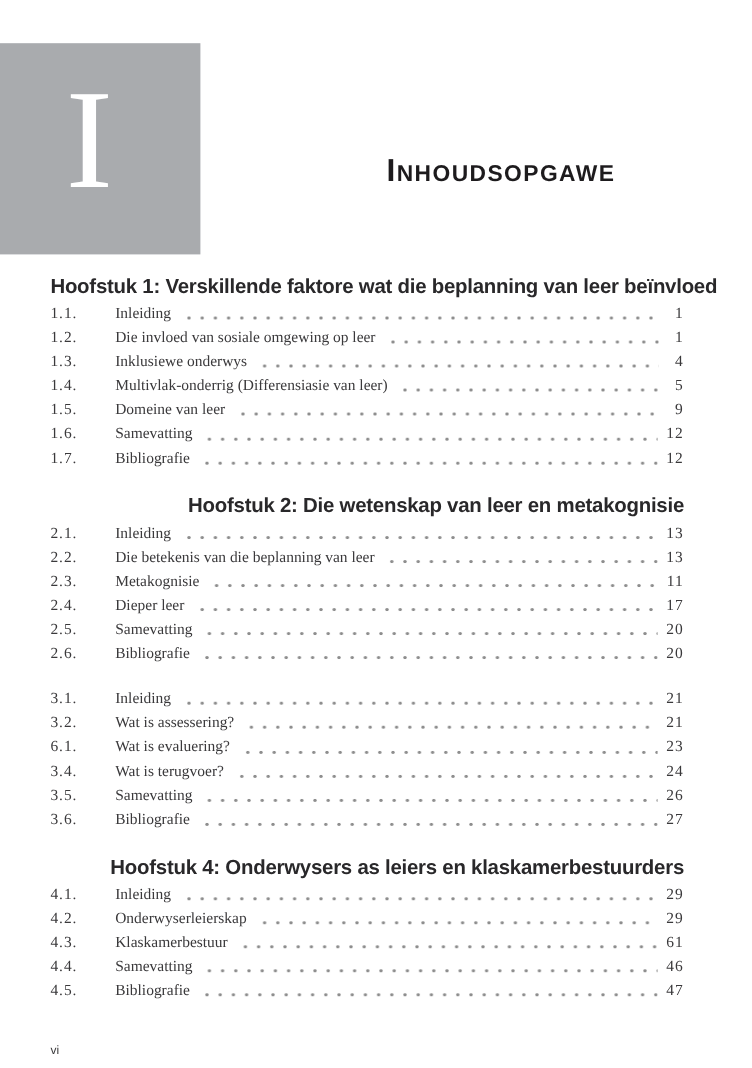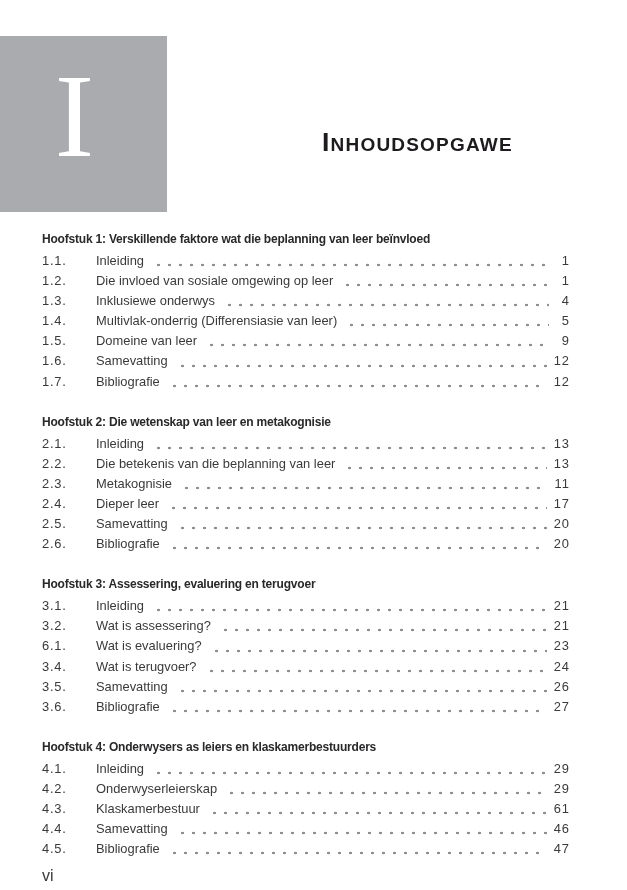--- a/index.html
+++ b/index.html
@@ -54,32 +54,34 @@
 
   
   .toc {
     position: absolute;
     left: 42px; top: 227px;
     width: 528px;
   }
   .toc-section { margin: 0 0 18px 0; }
   .section-heading {
     margin: 0;
-    font-size: 12px;
+    font-size: 17px;
     font-weight: bold;
     line-height: 24px;
     letter-spacing: -0.2px;
     color: var(--heading-text);
     white-space: nowrap;
+    text-align: right;
   }
   .entry {
     display: flex;
     font-size: 12.9px;
     line-height: 20.1px;
     color: var(--body-text);
+    font-family: Liberation Serif, serif;
   }
   .num {
     flex: 0 0 54px;
     letter-spacing: 0.8px;
   }
   .etitle { white-space: nowrap; }
   .leader {
     flex: 1 1 auto;
     align-self: flex-end;
     height: 4px;
@@ -92,21 +94,21 @@
   .pagenum {
     flex: 0 0 auto;
     min-width: 14px;
     text-align: right;
     letter-spacing: 1px;
   }
 
   .folio {
     position: absolute;
     left: 42px; top: 868px;
-    font-size: 16px;
+    font-size: 10px;
     line-height: 16px;
     color: var(--body-text);
     text-align: center;
   }
 </style>
 </head>
 <body>
 
 <div class="page">
 
@@ -198,21 +200,20 @@
       </div>
       <div class="entry">
         <span class="num">2.6.</span>
         <span class="etitle">Bibliografie</span>
         <span class="leader"></span>
         <span class="pagenum">20</span>
       </div>
     </div>
 
     <div class="toc-section">
-      <h2 class="section-heading">Hoofstuk 3: Assessering, evaluering en terugvoer</h2>
       <div class="entry">
         <span class="num">3.1.</span>
         <span class="etitle">Inleiding</span>
         <span class="leader"></span>
         <span class="pagenum">21</span>
       </div>
       <div class="entry">
         <span class="num">3.2.</span>
         <span class="etitle">Wat is assessering?</span>
         <span class="leader"></span>

